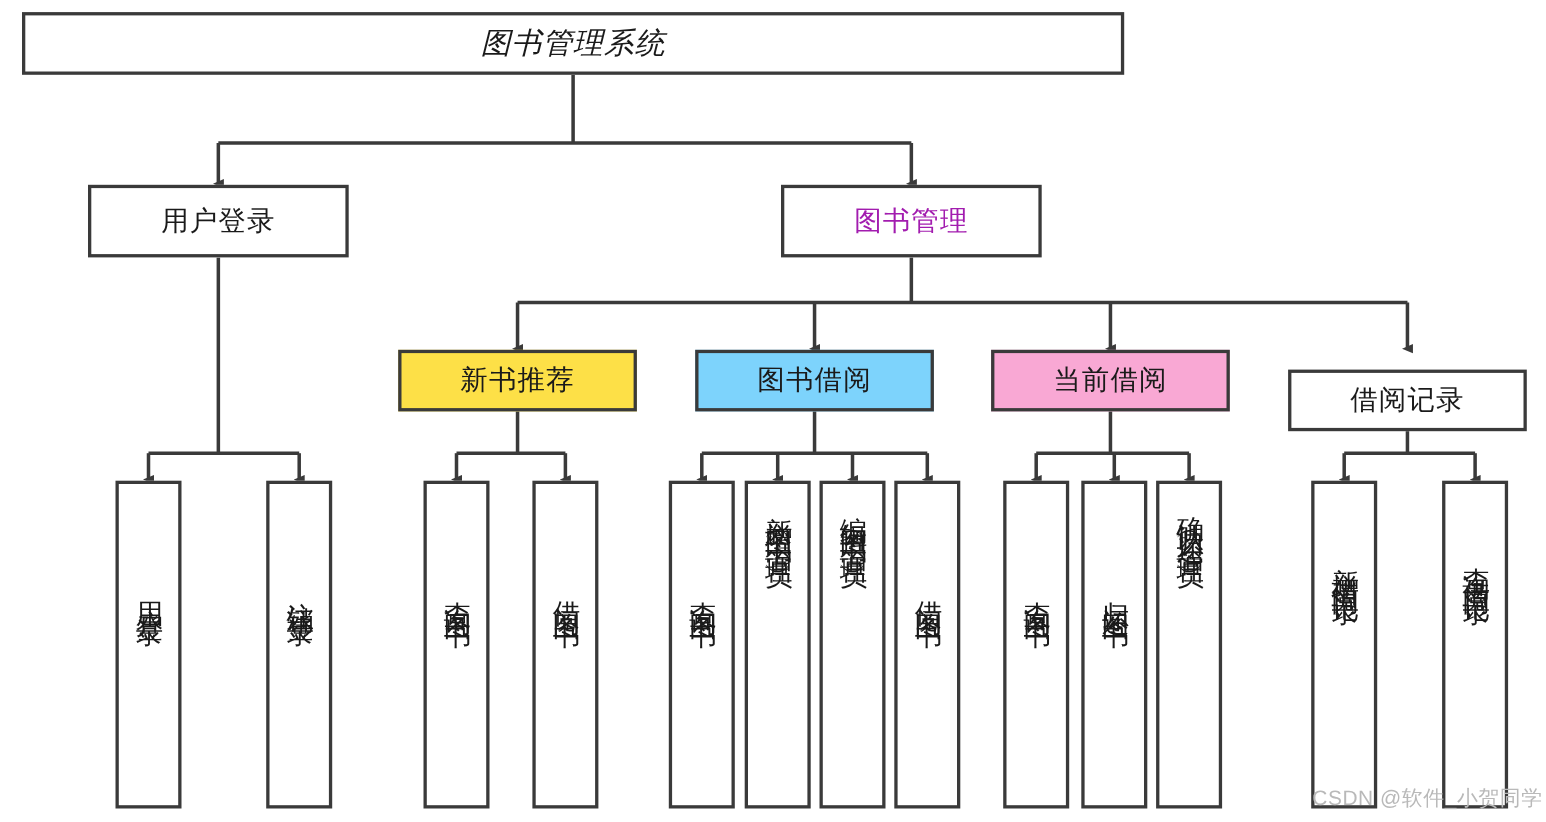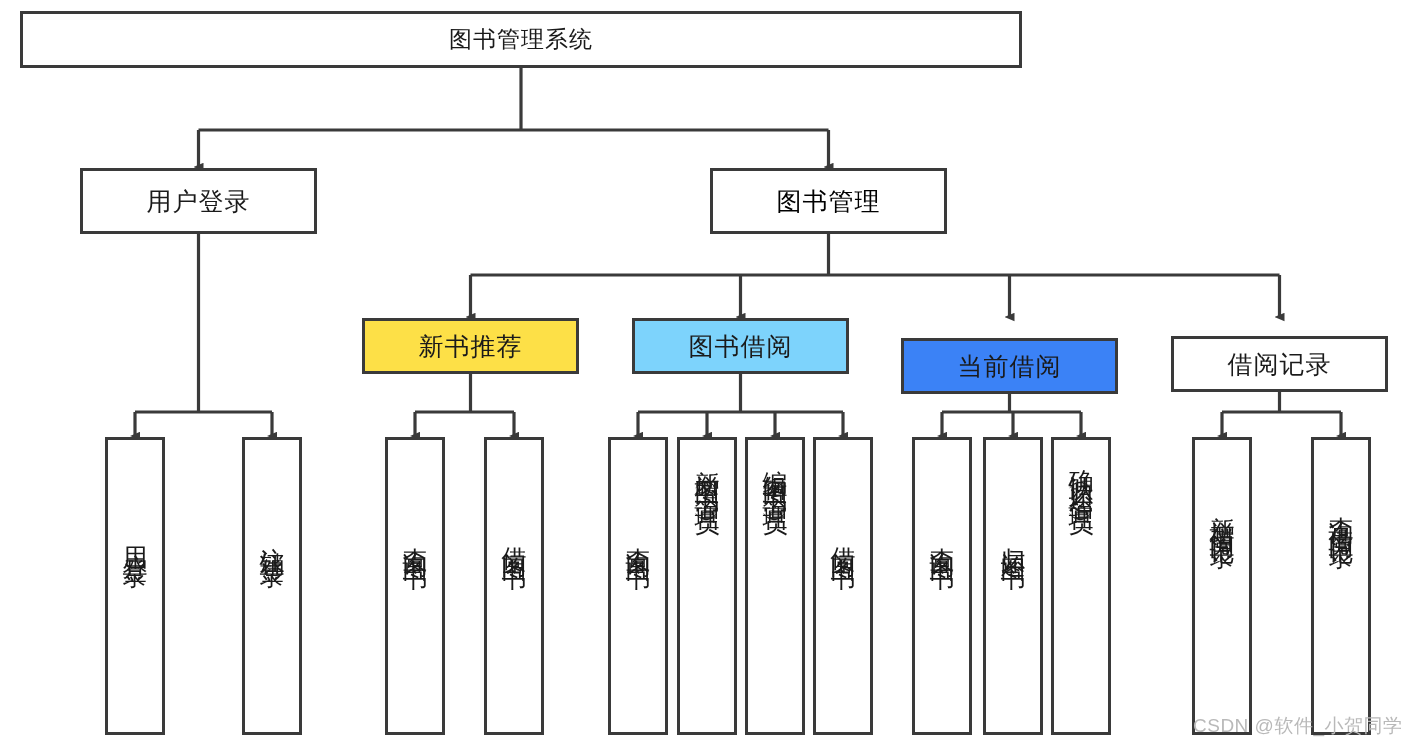--- a/index.html
+++ b/index.html
@@ -44,21 +44,22 @@
     padding-top: 0;
   }
   .node.vertical .node-label {
     writing-mode: vertical-rl;
     text-orientation: upright;
     font-size: 25px;
     letter-spacing: 6px;
     line-height: 1.0;
   }
   .node.root .node-label {
-    font-size: 23px;
+    font-size: 27px;
+    font-style: italic;
   }
   svg.links {
     position: absolute;
     left: 0;
     top: 0;
     width: 1405px;
     height: 747px;
     pointer-events: none;
   }
   .watermark {
@@ -117,29 +118,29 @@
       </g>
   </svg>
   <div id="node-layer">
       <div class="node horizontal root" style="left: 20px; top: 11px; width: 1002px; height: 57px; border-color: rgb(58, 58, 58); background: rgb(255, 255, 255);">
         <span class="node-label" style="color: rgb(26, 26, 26);">图书管理系统</span>
       </div>
       <div class="node horizontal" style="left: 80px; top: 168px; width: 237px; height: 66px; border-color: rgb(58, 58, 58); background: rgb(255, 255, 255);">
         <span class="node-label" style="color: rgb(26, 26, 26);">用户登录</span>
       </div>
       <div class="node horizontal" style="left: 710px; top: 168px; width: 237px; height: 66px; border-color: rgb(58, 58, 58); background: rgb(255, 255, 255);">
-        <span class="node-label" style="color: #000000;">图书管理</span>
+        <span class="node-label" style="color: #a21caf;">图书管理</span>
       </div>
       <div class="node horizontal" style="left: 362px; top: 318px; width: 217px; height: 56px; border-color: rgb(58, 58, 58); background: #fde047;">
         <span class="node-label" style="color: rgb(26, 26, 26);">新书推荐</span>
       </div>
       <div class="node horizontal" style="left: 632px; top: 318px; width: 217px; height: 56px; border-color: rgb(58, 58, 58); background: #7dd3fc;">
         <span class="node-label" style="color: rgb(26, 26, 26);">图书借阅</span>
       </div>
-      <div class="node horizontal" style="left: 901px; top: 318px; width: 217px; height: 56px; border-color: rgb(58, 58, 58); background: #3b82f6; margin-top: 20px;">
+      <div class="node horizontal" style="left: 901px; top: 318px; width: 217px; height: 56px; border-color: rgb(58, 58, 58); background: #f9a8d4;">
         <span class="node-label" style="color: rgb(26, 26, 26);">当前借阅</span>
       </div>
       <div class="node horizontal" style="left: 1171px; top: 336px; width: 217px; height: 56px; border-color: rgb(58, 58, 58); background: rgb(255, 255, 255);">
         <span class="node-label" style="color: rgb(26, 26, 26);">借阅记录</span>
       </div>
       <div class="node vertical" style="left: 105px; top: 437px; width: 60px; height: 298px; border-color: rgb(58, 58, 58); background: rgb(255, 255, 255); padding-top: 87px;">
         <span class="node-label" style="color: rgb(26, 26, 26);">用户登录</span>
       </div>
       <div class="node vertical" style="left: 242px; top: 437px; width: 60px; height: 298px; border-color: rgb(58, 58, 58); background: rgb(255, 255, 255); padding-top: 87px;">
         <span class="node-label" style="color: rgb(26, 26, 26);">注销登录</span>

